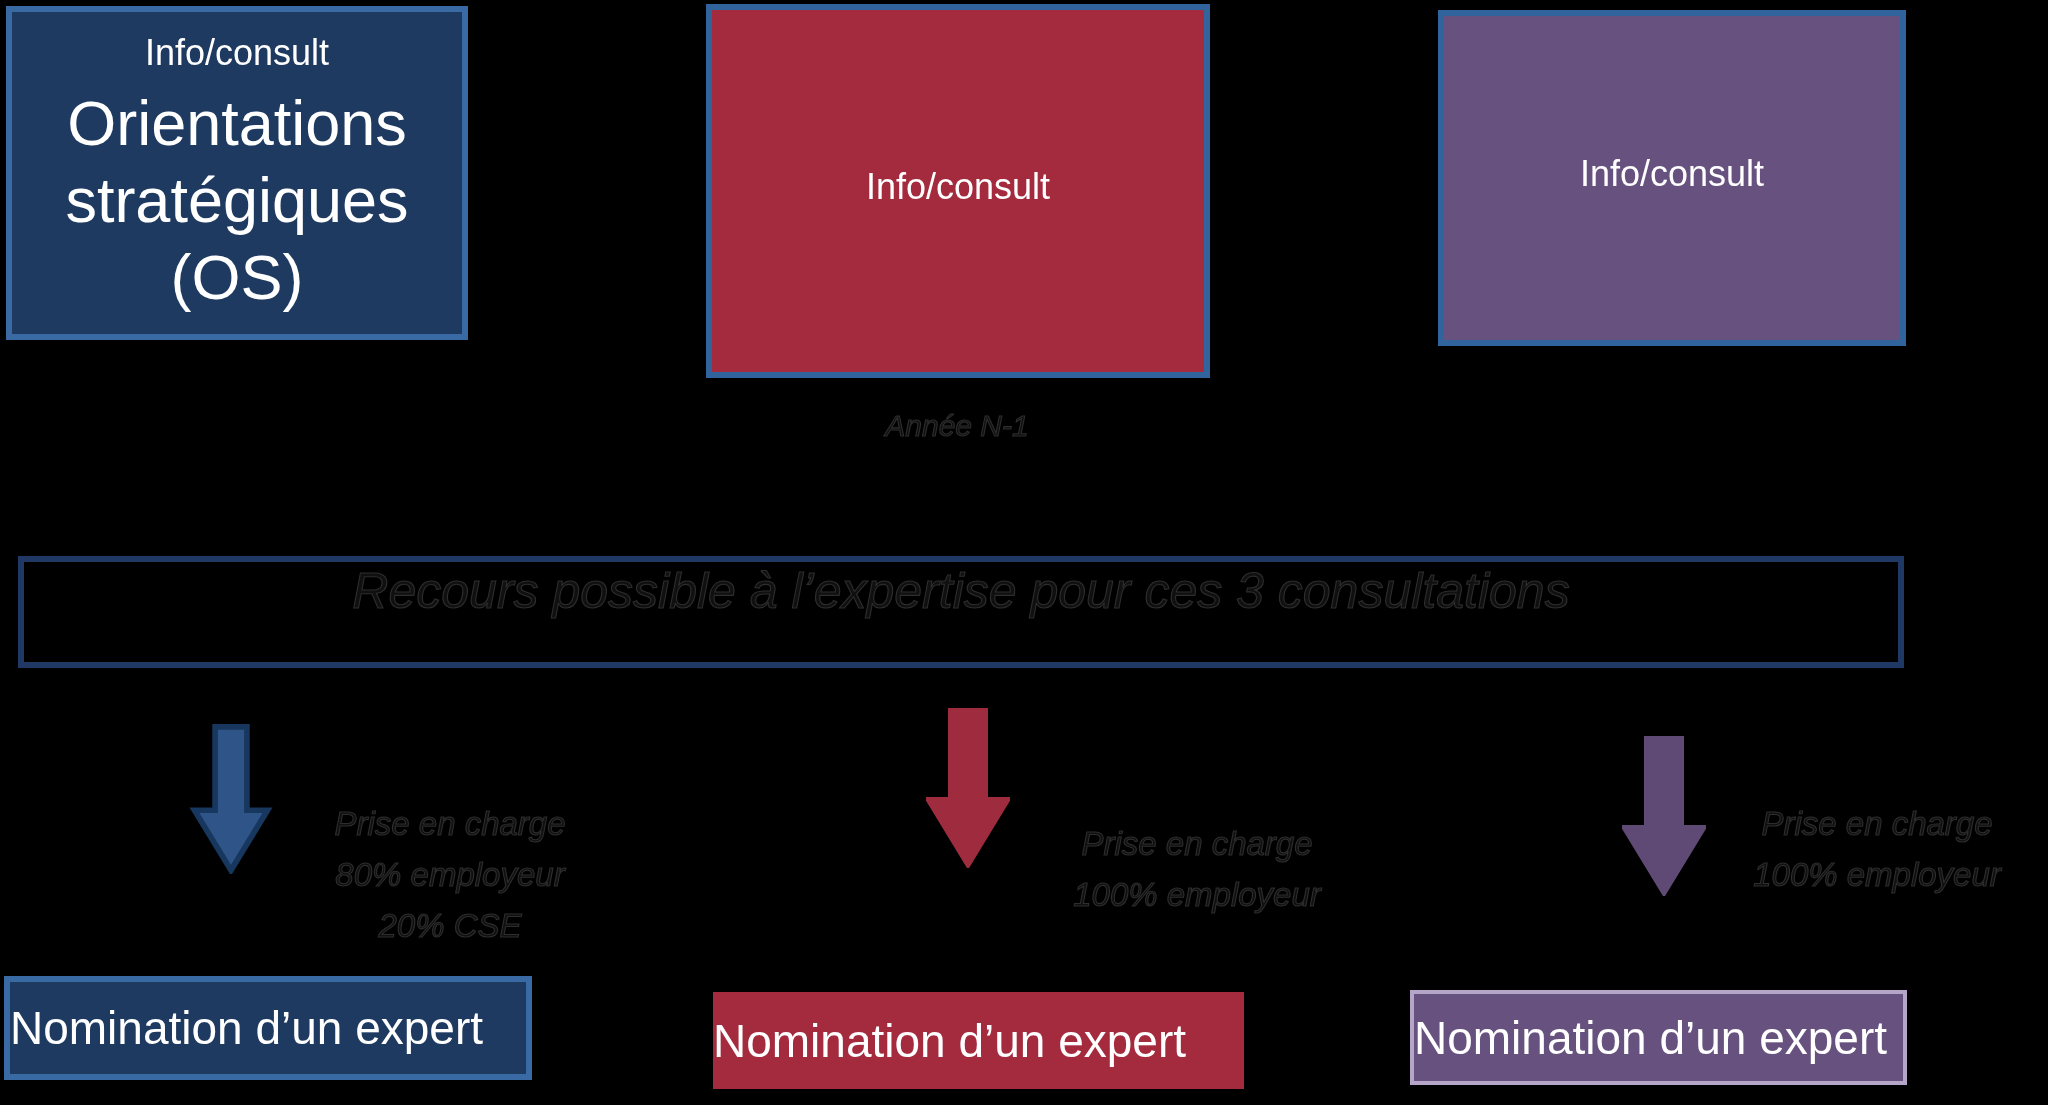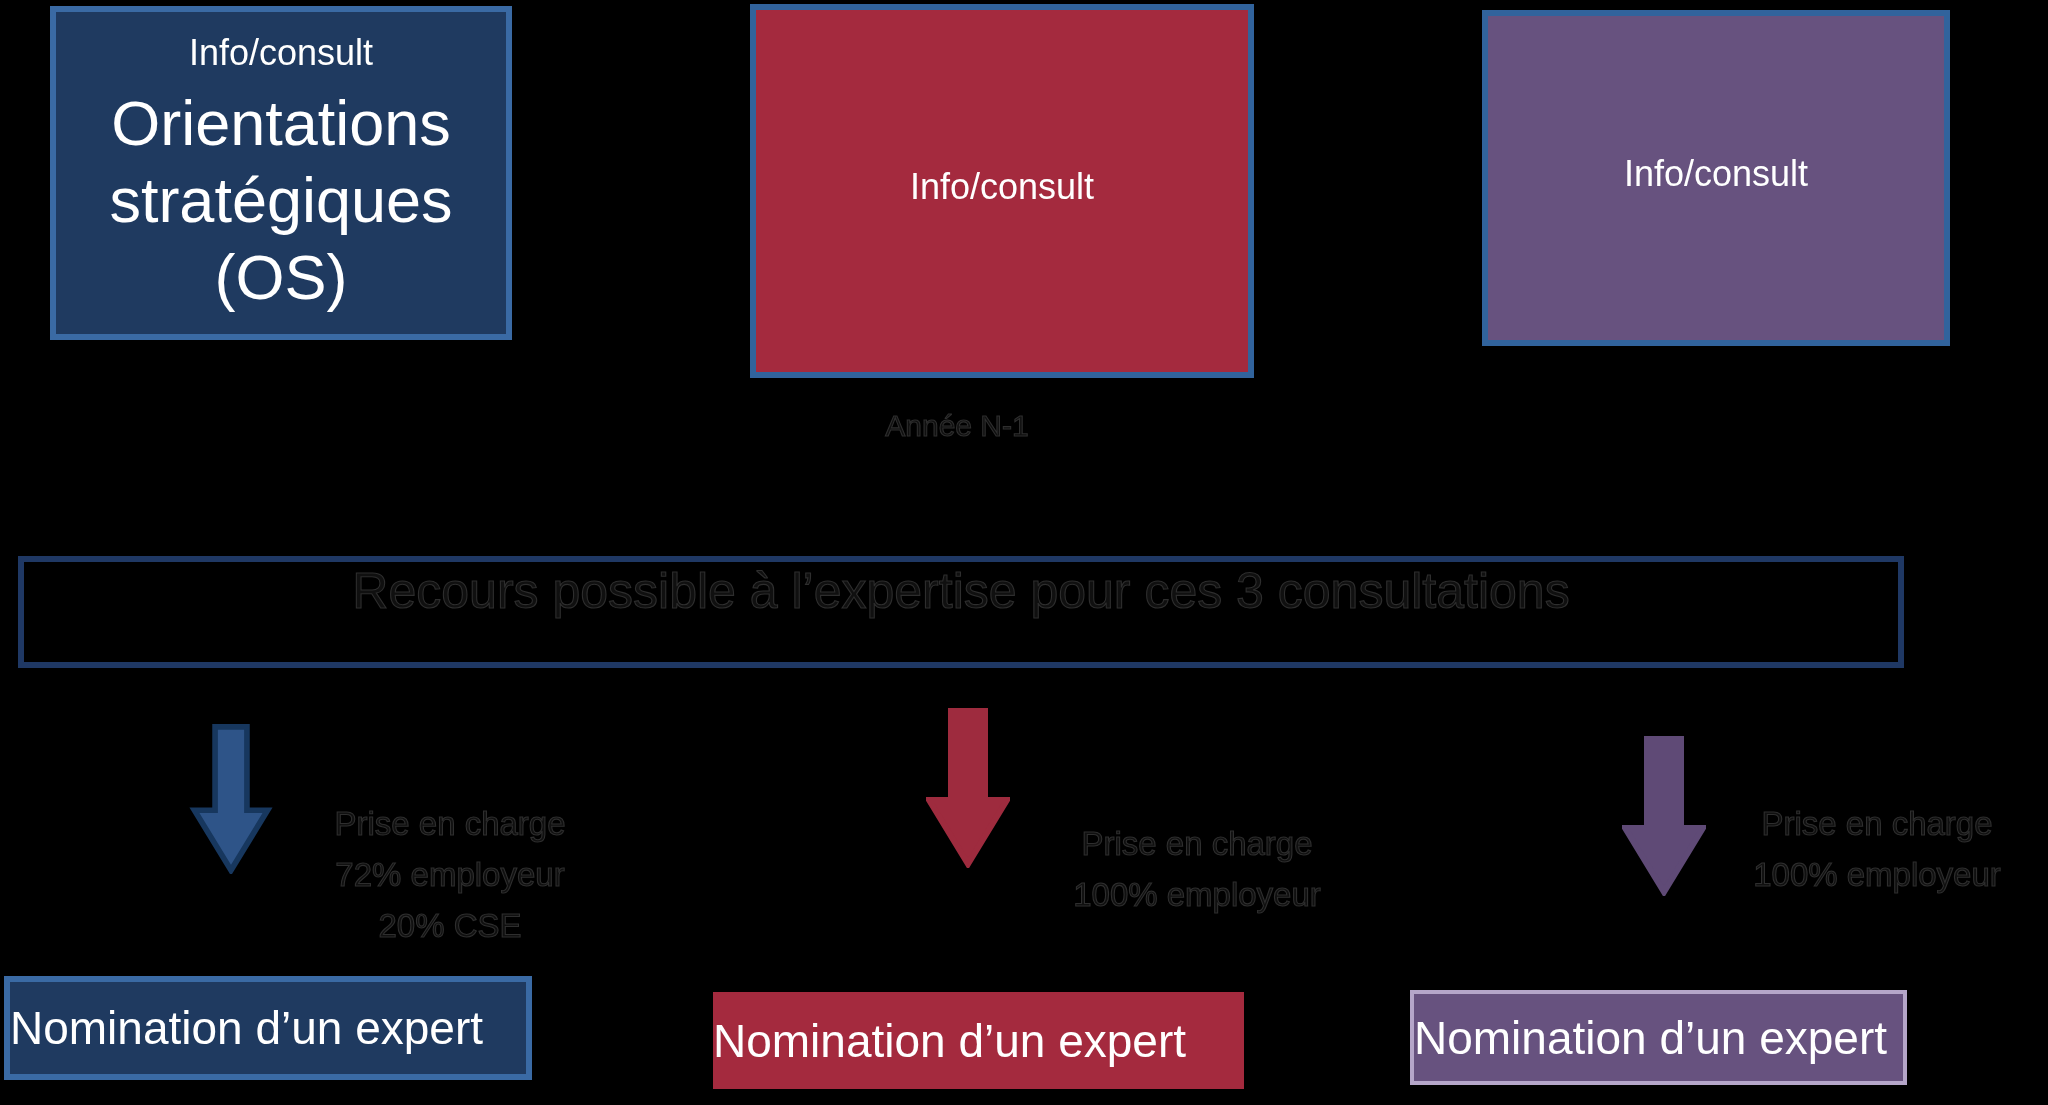--- a/index.html
+++ b/index.html
@@ -15,34 +15,34 @@
   .tbox {
     position: absolute;
     border: 6px solid #31639C;
     box-sizing: border-box;
     color: #fff;
     display: flex;
     flex-direction: column;
     align-items: center;
     justify-content: center;
     text-align: center;
-    margin-left: 44px;
   }
   .tbox .sub { font-size: 36px; line-height: 1.25; margin-bottom: 10px; }
   .tbox .ttl { font-size: 63px; line-height: 1.22; }
   .tbox1 { left: 6px;    top: 6px;  width: 462px; height: 334px; }
   .tbox2 { left: 706px;  top: 4px;  width: 504px; height: 374px; }
   .tbox3 { left: 1438px; top: 10px; width: 468px; height: 336px; }
 
   
   .faint {
     color: #101010;
     -webkit-text-stroke: 1.1px #2e2e2e;
     text-align: center;
     position: absolute;
+    font-style: italic;
   }
   .sef-note { left: 695px; top: 404px; width: 524px; font-size: 30px; line-height: 44px; }
 
   
   .banner {
     position: absolute;
     left: 18px; top: 556px; width: 1886px; height: 112px;
     border: 6px solid #1F3864;
     box-sizing: border-box;
     display: flex; align-items: flex-start; justify-content: center;
@@ -112,21 +112,21 @@
     </svg>
   </div>
   <div class="arrow arr3">
     <svg width="84" height="160" viewBox="0 0 84 160">
       <polygon points="25,3 59,3 59,92 81,92 42,156 3,92 25,92" stroke-width="6" fill="#5F4A76" stroke="#5F4A76"></polygon>
     </svg>
   </div>
 
   <div class="faint alabel alabel1">
     <div>Prise en charge</div>
-    <div>72% employeur</div>
+    <div>80% employeur</div>
     <div>20% CSE</div>
   </div>
   <div class="faint alabel alabel2">
     <div>Prise en charge</div>
     <div>100% employeur</div>
   </div>
   <div class="faint alabel alabel3">
     <div>Prise en charge</div>
     <div>100% employeur</div>
   </div>

